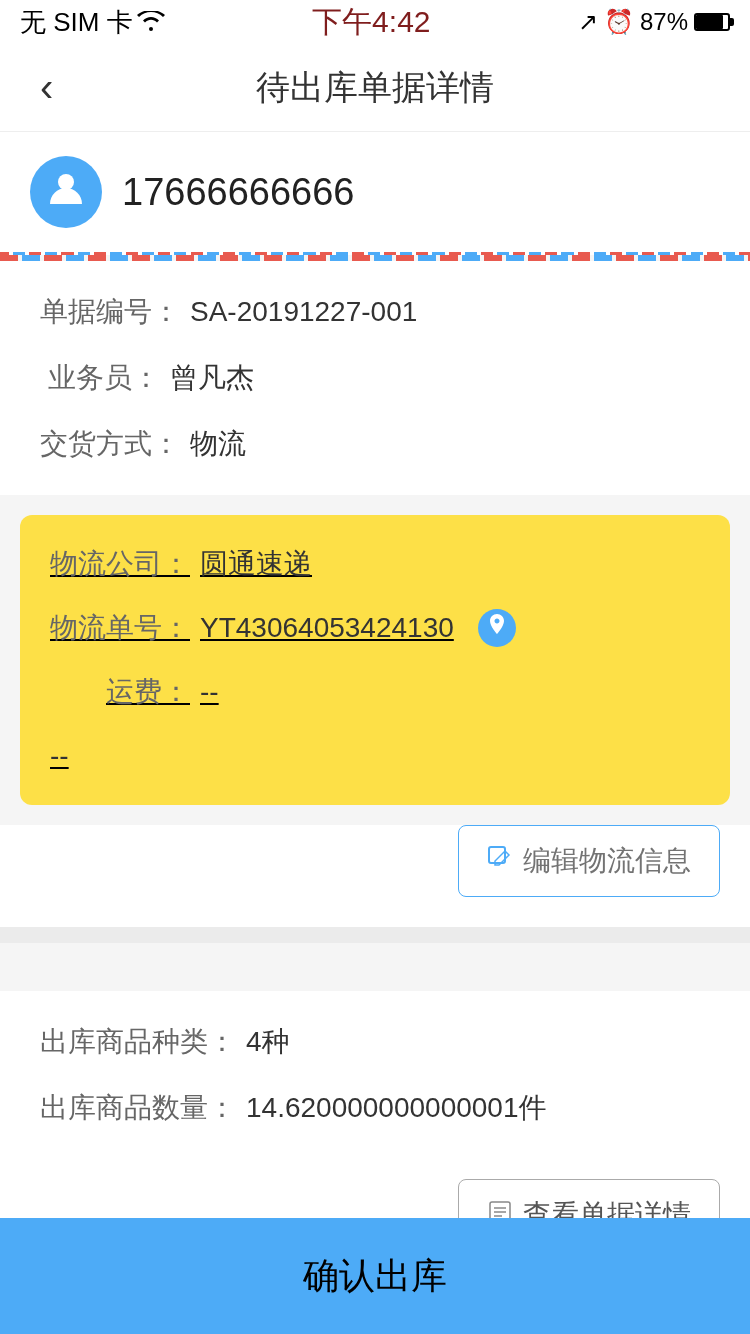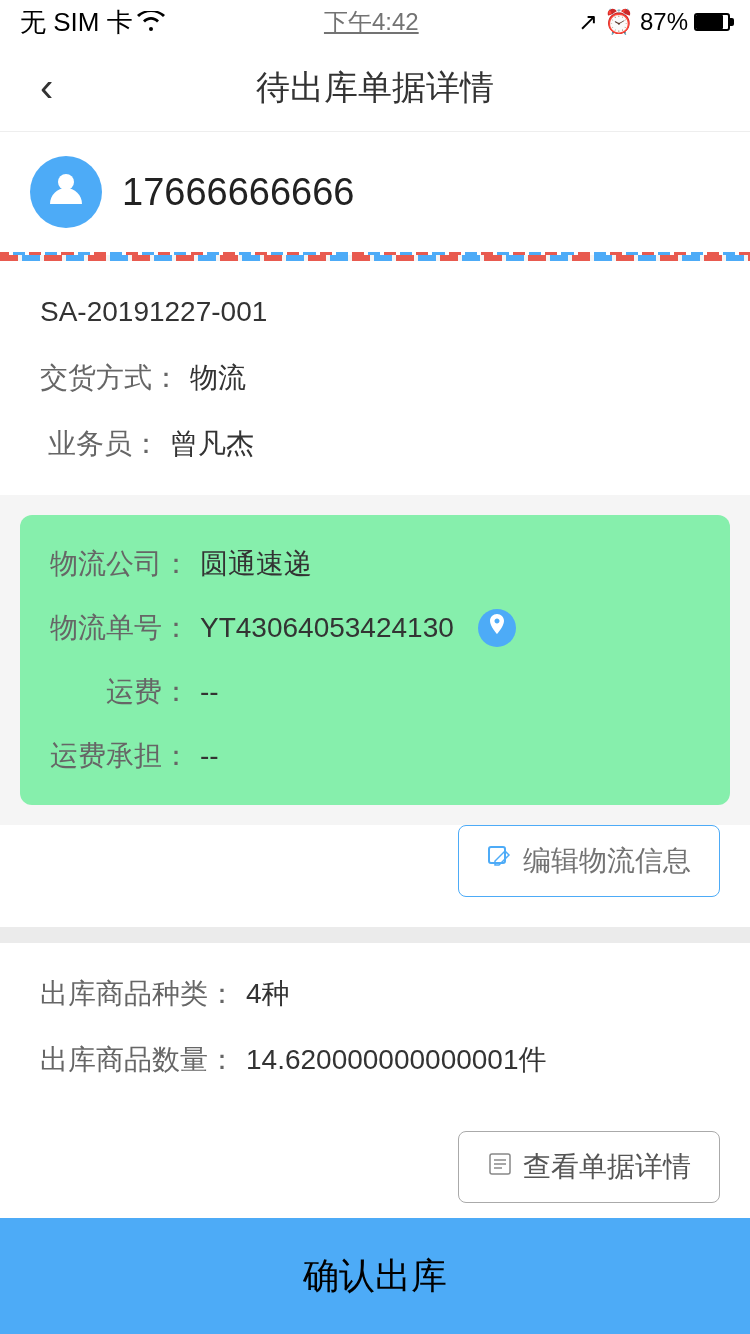--- a/index.html
+++ b/index.html
@@ -23,24 +23,23 @@
       font-size: 28px;
     }
     .status-left {
       display: flex;
       align-items: center;
       gap: 4px;
       font-size: 26px;
       color: #000;
     }
     .status-center {
-      font-size: 24px;
+      font-size: 30px;
       font-weight: 500;
-      color: #737373;
-      text-decoration: underline;
+      color: #7f1d1d;
     }
     .status-right {
       display: flex;
       align-items: center;
       gap: 6px;
       font-size: 24px;
       color: #000;
     }
 
     
@@ -142,24 +141,25 @@
       padding-right: 10px;
     }
     .info-value {
       color: #333;
       flex: 1;
       word-break: break-all;
     }
 
     
     .logistics-card {
-      background: #86efac;
+      background: #fde047;
       border-radius: 12px;
       padding: 28px 30px;
       margin: 10px 20px 20px 20px;
+      text-decoration: underline;
     }
 
     .logistics-row {
       display: flex;
       align-items: center;
       margin-bottom: 22px;
       font-size: 28px;
       color: #333;
       line-height: 1.5;
     }
@@ -220,20 +220,21 @@
     
     .gray-divider {
       height: 16px;
       background: #ebebeb;
     }
 
     
     .goods-section {
       background: #fff;
       padding: 30px 40px;
+      margin-top: 48px;
     }
 
     
     .view-detail-container {
       display: flex;
       justify-content: flex-end;
       padding: 20px 30px 30px 30px;
       background: #fff;
     }
     .view-detail-btn {
@@ -313,29 +314,30 @@
         </svg>
       </span>
     </div>
     <span class="phone-number">17666666666</span>
   </div>
 
   <div class="dashed-divider"></div>
 
   <div class="content-section">
     <div class="info-row">
+      <span class="info-label">单据编号：</span>
       <span class="info-value">SA-20191227-001</span>
+    </div>
+    <div class="info-row">
+      <span class="info-label">业务员：</span>
+      <span class="info-value">曾凡杰</span>
     </div>
     <div class="info-row">
       <span class="info-label">交货方式：</span>
       <span class="info-value">物流</span>
-    </div>
-    <div class="info-row">
-      <span class="info-label">业务员：</span>
-      <span class="info-value">曾凡杰</span>
     </div>
   </div>
 
   <div class="logistics-card">
     <div class="logistics-row">
       <span class="logistics-label">物流公司：</span>
       <span class="logistics-value">圆通速递</span>
     </div>
     <div class="logistics-row">
       <span class="logistics-label">物流单号：</span>
@@ -348,21 +350,20 @@
             </svg>
           </span>
         </span>
       </span>
     </div>
     <div class="logistics-row">
       <span class="logistics-label">运费：</span>
       <span class="logistics-value">--</span>
     </div>
     <div class="logistics-row">
-      <span class="logistics-label">运费承担：</span>
       <span class="logistics-value">--</span>
     </div>
   </div>
 
   <div class="edit-btn-container">
     <button class="edit-btn">
       <span>
         <svg width="26" height="26" viewBox="0 0 26 26" fill="none">
           <rect x="2" y="2" width="16" height="16" rx="2" stroke="#4dabf7" stroke-width="2" fill="none"></rect>
           <path d="M18 6l4 4-10 10H8v-4L18 6z" stroke="#4dabf7" stroke-width="1.5" fill="none"></path>

